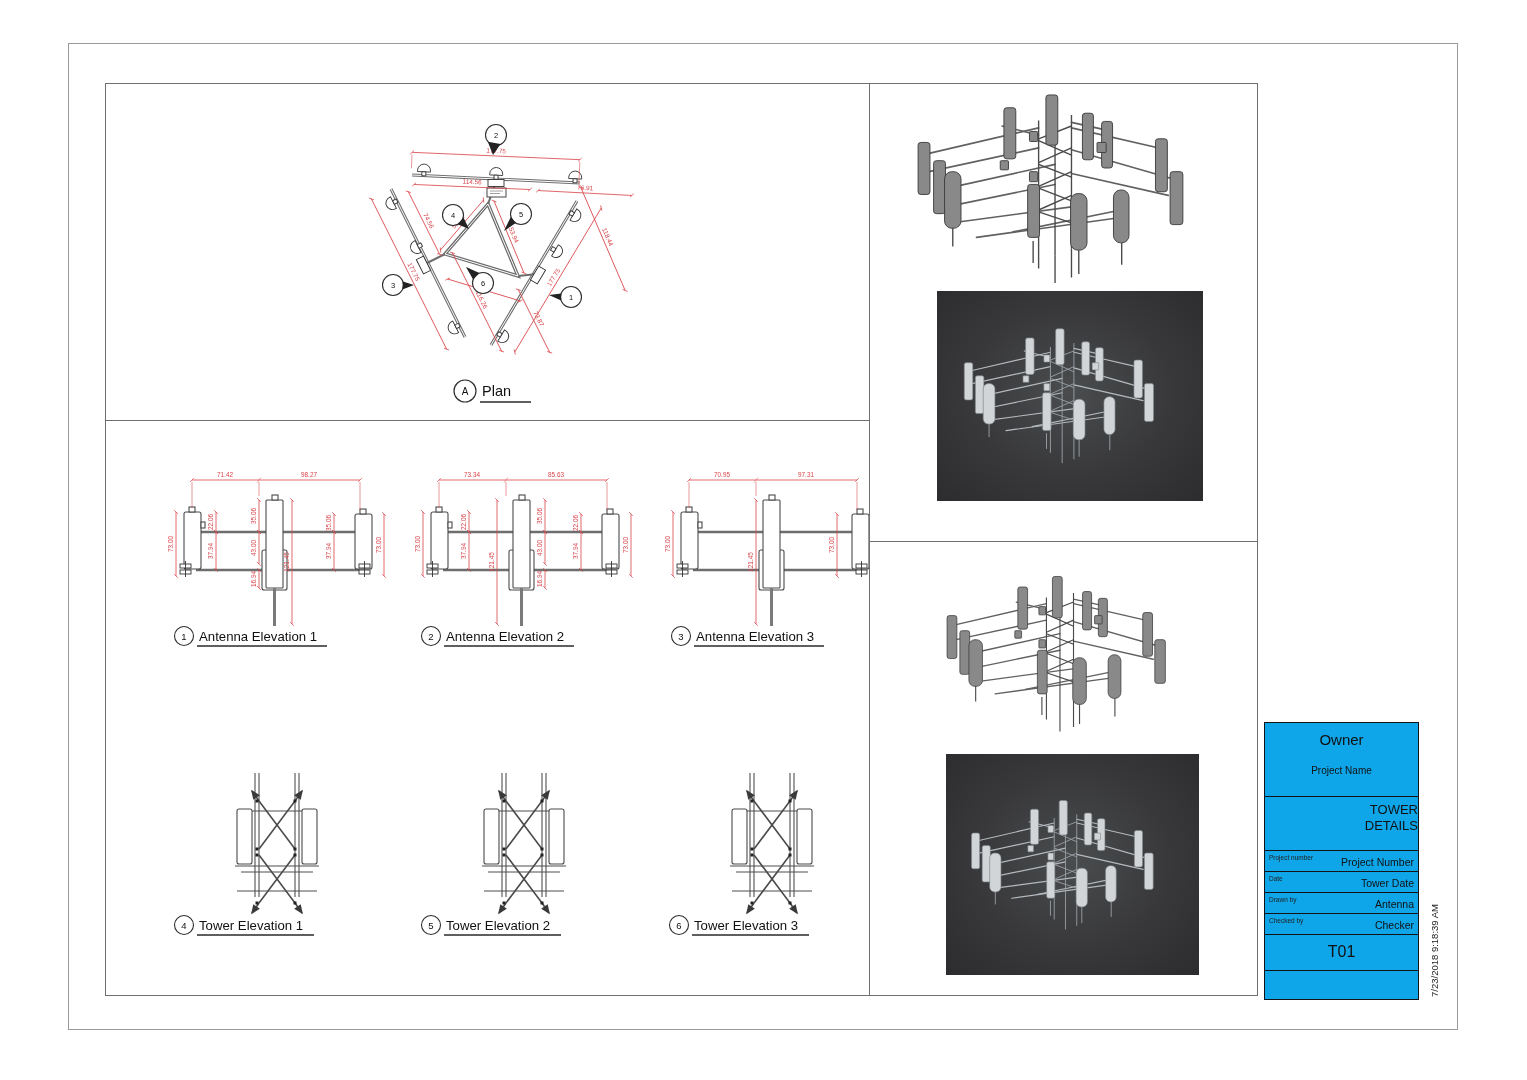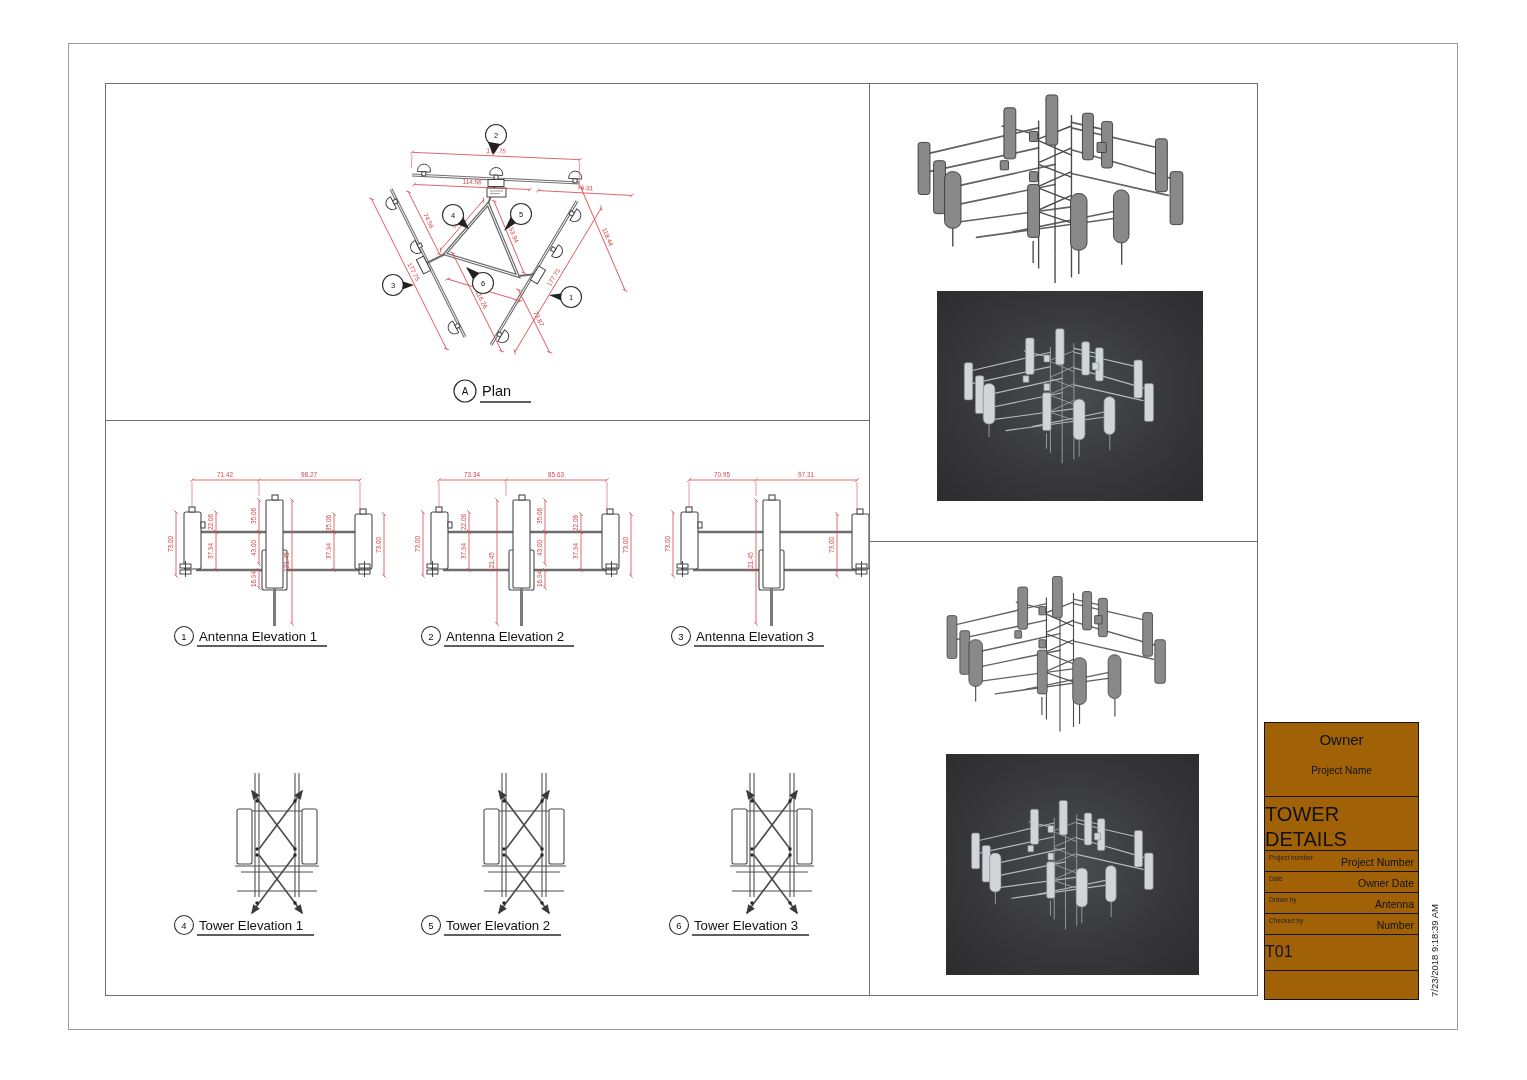--- a/index.html
+++ b/index.html
@@ -46,30 +46,30 @@
   .ptitle { font-size:14.5px; fill:#111; }
   .ul { stroke:#2a2a2a; stroke-width:1.4; }
 
   
   .gray  { --pf:#898989; --ps:#3a3a3a; --rl:#616161; --ms:#4a4a4a; }
   .light { --pf:#d2d5d7; --ps:#7e858a; --rl:#b4babe; --ms:#969ca1; }
   .render { position:absolute; background:radial-gradient(ellipse at 50% 48%, #4a4c4e 0%, #38383a 55%, #2c2c2e 100%); display:flex; align-items:center; justify-content:center; }
   .render svg { position:static; }
 
   
-  .titleblock { position:absolute; left:1264px; top:722px; width:155px; height:278px; border:1.4px solid #141414; display:flex; flex-direction:column; background:#a16207; }
+  .titleblock { position:absolute; left:1264px; top:722px; width:155px; height:278px; border:1.4px solid #141414; display:flex; flex-direction:column; background:#0ea5e9; }
   .tb-sec { border-bottom:1px solid #141414; }
   .tb-owner { height:74px; text-align:center; }
   .tb-owner-text   { font-size:15px; color:#111; padding-top:8px; }
   .tb-project-text { font-size:10px; color:#111; padding-top:17px; }
-  .tb-title { height:54px; text-align:left; font-size:20px; color:#111; padding-top:5px; line-height:1.25; }
+  .tb-title { height:54px; text-align:right; font-size:13px; color:#111; padding-top:5px; line-height:1.25; }
   .tb-row { height:21px; border-bottom:1px solid #141414; display:flex; align-items:flex-end; justify-content:space-between; padding:0 4px; }
   .tb-label { font-size:6.5px; color:#222; align-self:flex-start; padding-top:3px; }
   .tb-value { font-size:10.5px; color:#111; align-self:flex-end; padding-bottom:3px; }
-  .tb-number { height:36px; font-size:16px; color:#111; padding-top:8px; }
+  .tb-number { height:36px; text-align:center; font-size:16px; color:#111; padding-top:8px; }
   .tb-empty { flex:1; border-bottom:none; }
 
   .stamp { position:absolute; left:1429px; top:997px; transform:rotate(-90deg); transform-origin:0 0; font-size:9.5px; color:#222; white-space:nowrap; }
 </style>
 </head>
 <body>
 
 <svg width="0" height="0" style="position:absolute">
   <defs>
     <marker id="tk" markerWidth="7" markerHeight="7" refX="3.5" refY="3.5" orient="auto">
@@ -600,27 +600,27 @@
   <div class="tb-sec tb-title">
     <div>TOWER</div>
     <div>DETAILS</div>
   </div>
   <div class="tb-row">
     <span class="tb-label">Project number</span>
     <span class="tb-value">Project Number</span>
   </div>
   <div class="tb-row">
     <span class="tb-label">Date</span>
-    <span class="tb-value">Owner Date</span>
+    <span class="tb-value">Tower Date</span>
   </div>
   <div class="tb-row">
     <span class="tb-label">Drawn by</span>
     <span class="tb-value">Antenna</span>
   </div>
   <div class="tb-row">
     <span class="tb-label">Checked by</span>
-    <span class="tb-value">Number</span>
+    <span class="tb-value">Checker</span>
   </div>
   <div class="tb-sec tb-number">T01</div>
   <div class="tb-sec tb-empty"></div>
 </div>
 
 <div class="stamp">7/23/2018 9:18:39 AM</div>
 
 </body></html>

